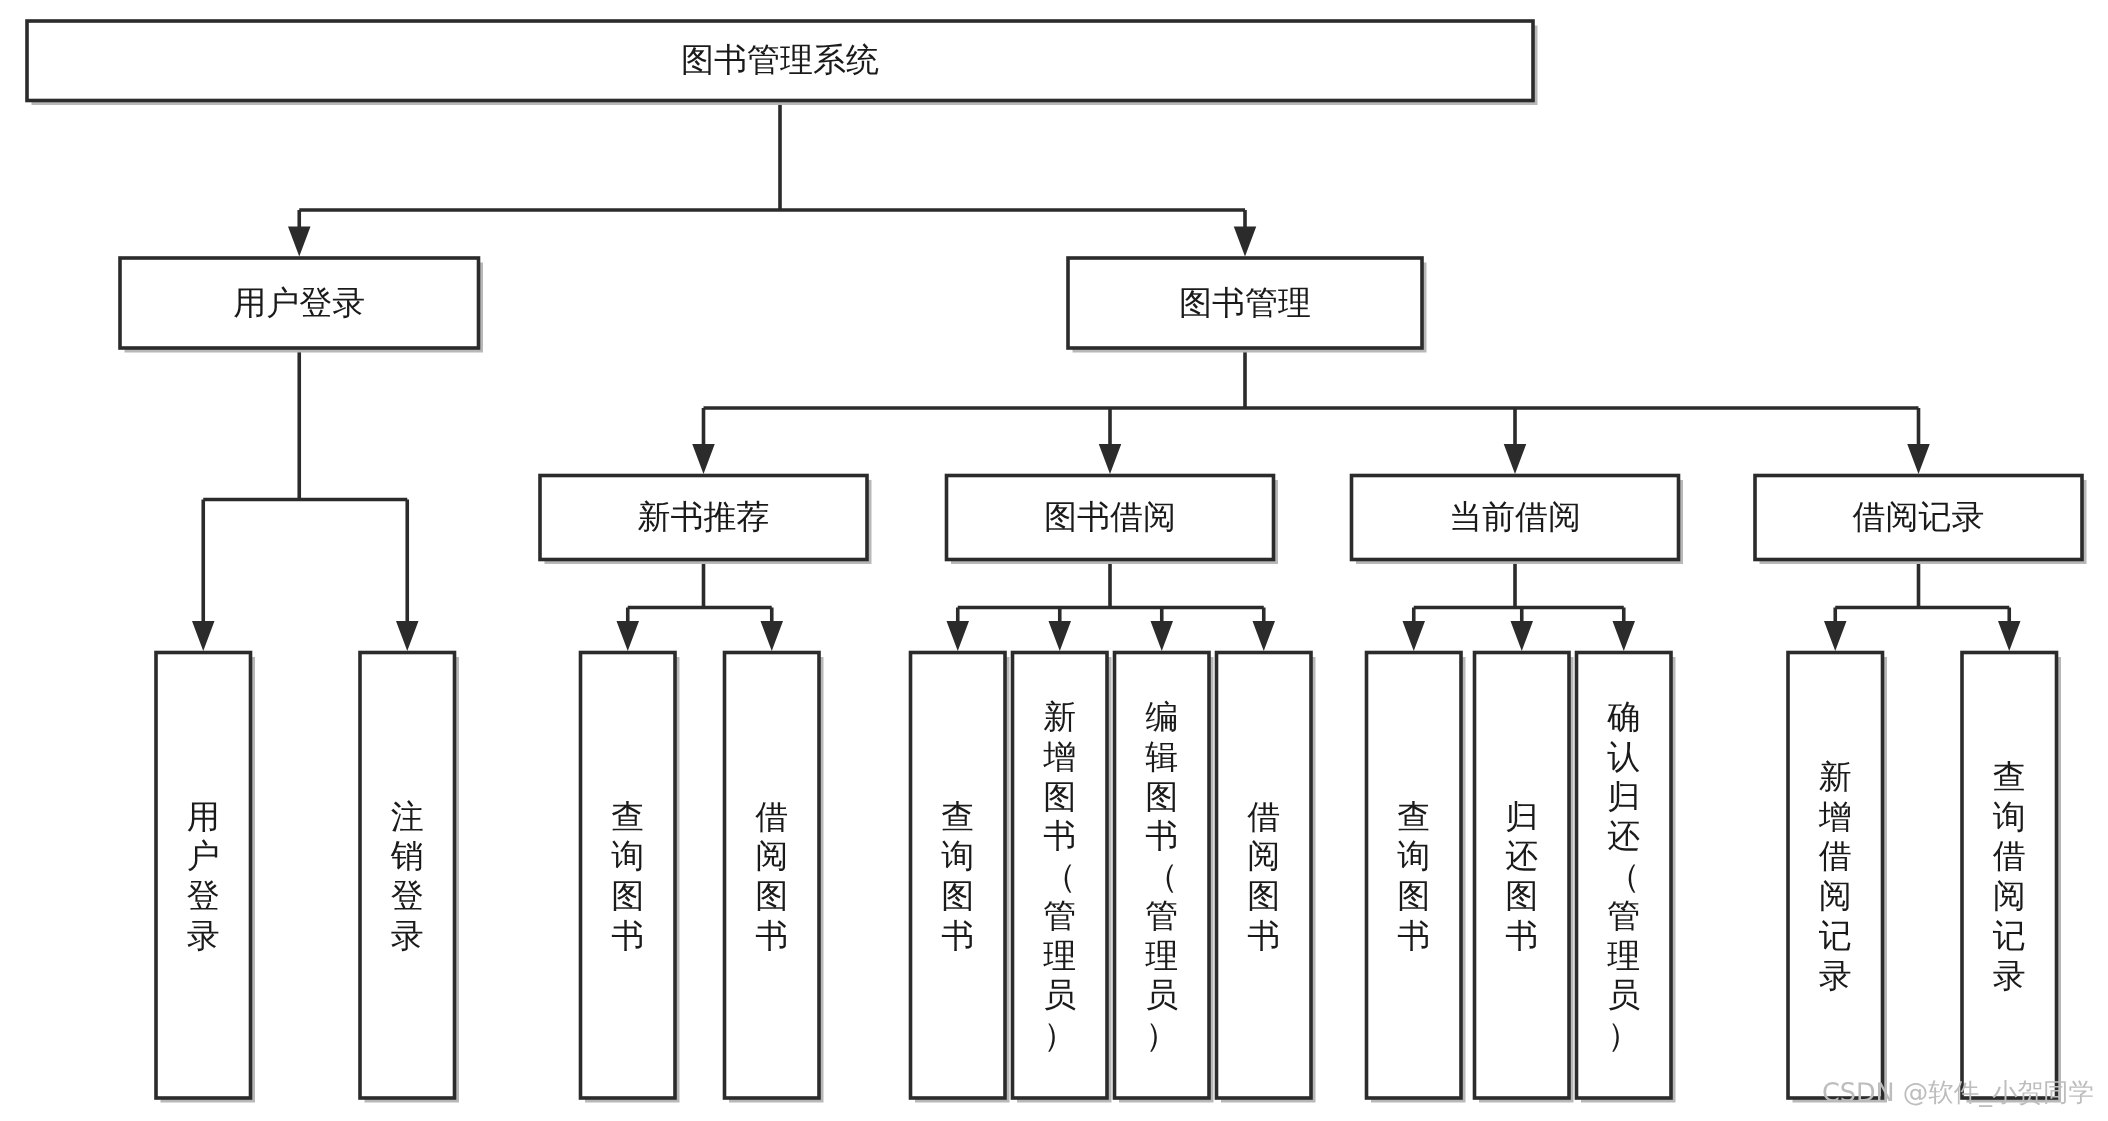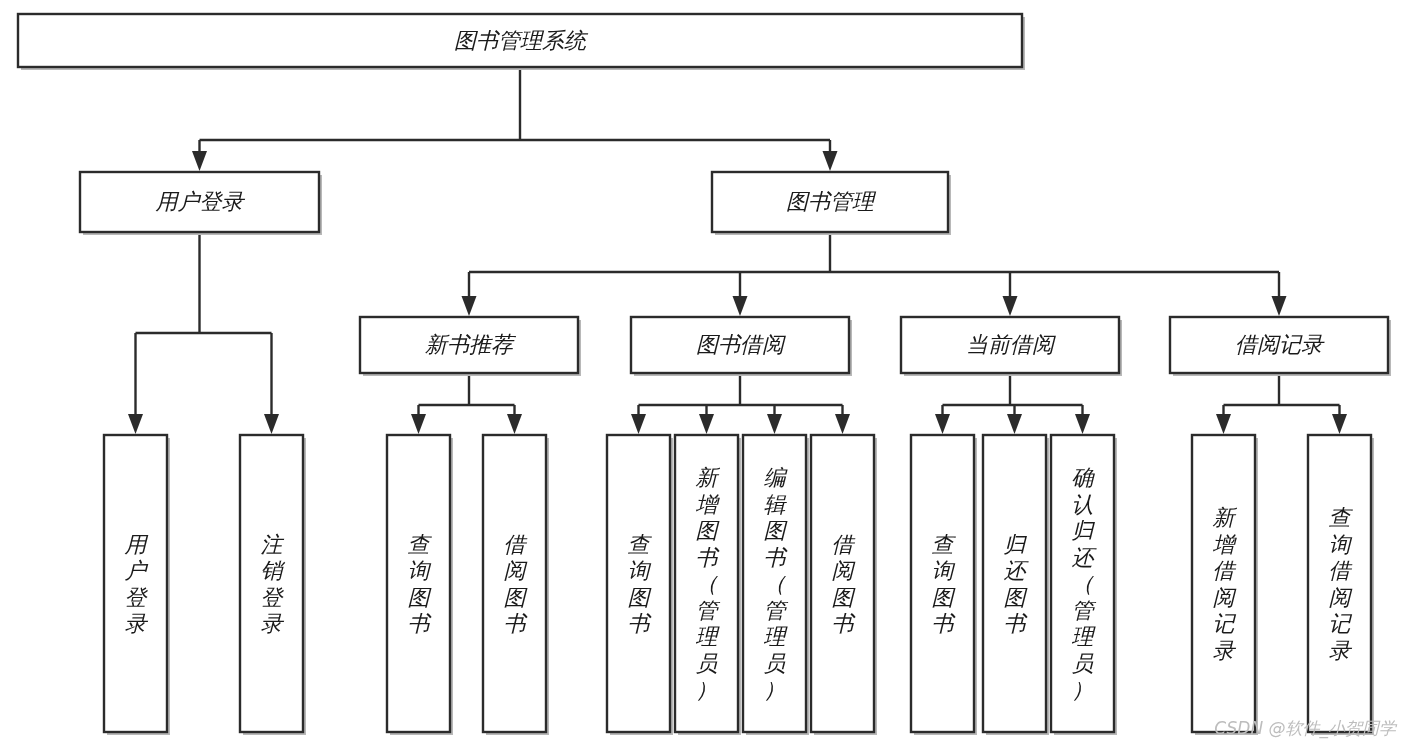--- a/index.html
+++ b/index.html
@@ -12,21 +12,20 @@
     width: 1405px;
     height: 747px;
     font-family: "DejaVu Sans", "Liberation Sans", sans-serif;
     overflow: hidden;
     position: relative;
   }
   #diagram-root {
     position: relative;
     width: 1405px;
     height: 747px;
-    font-style: italic;
   }
   svg.diagram-canvas {
     position: absolute;
     left: 0;
     top: 0;
     width: 1405px;
     height: 747px;
     display: block;
   }
   .node-box {

